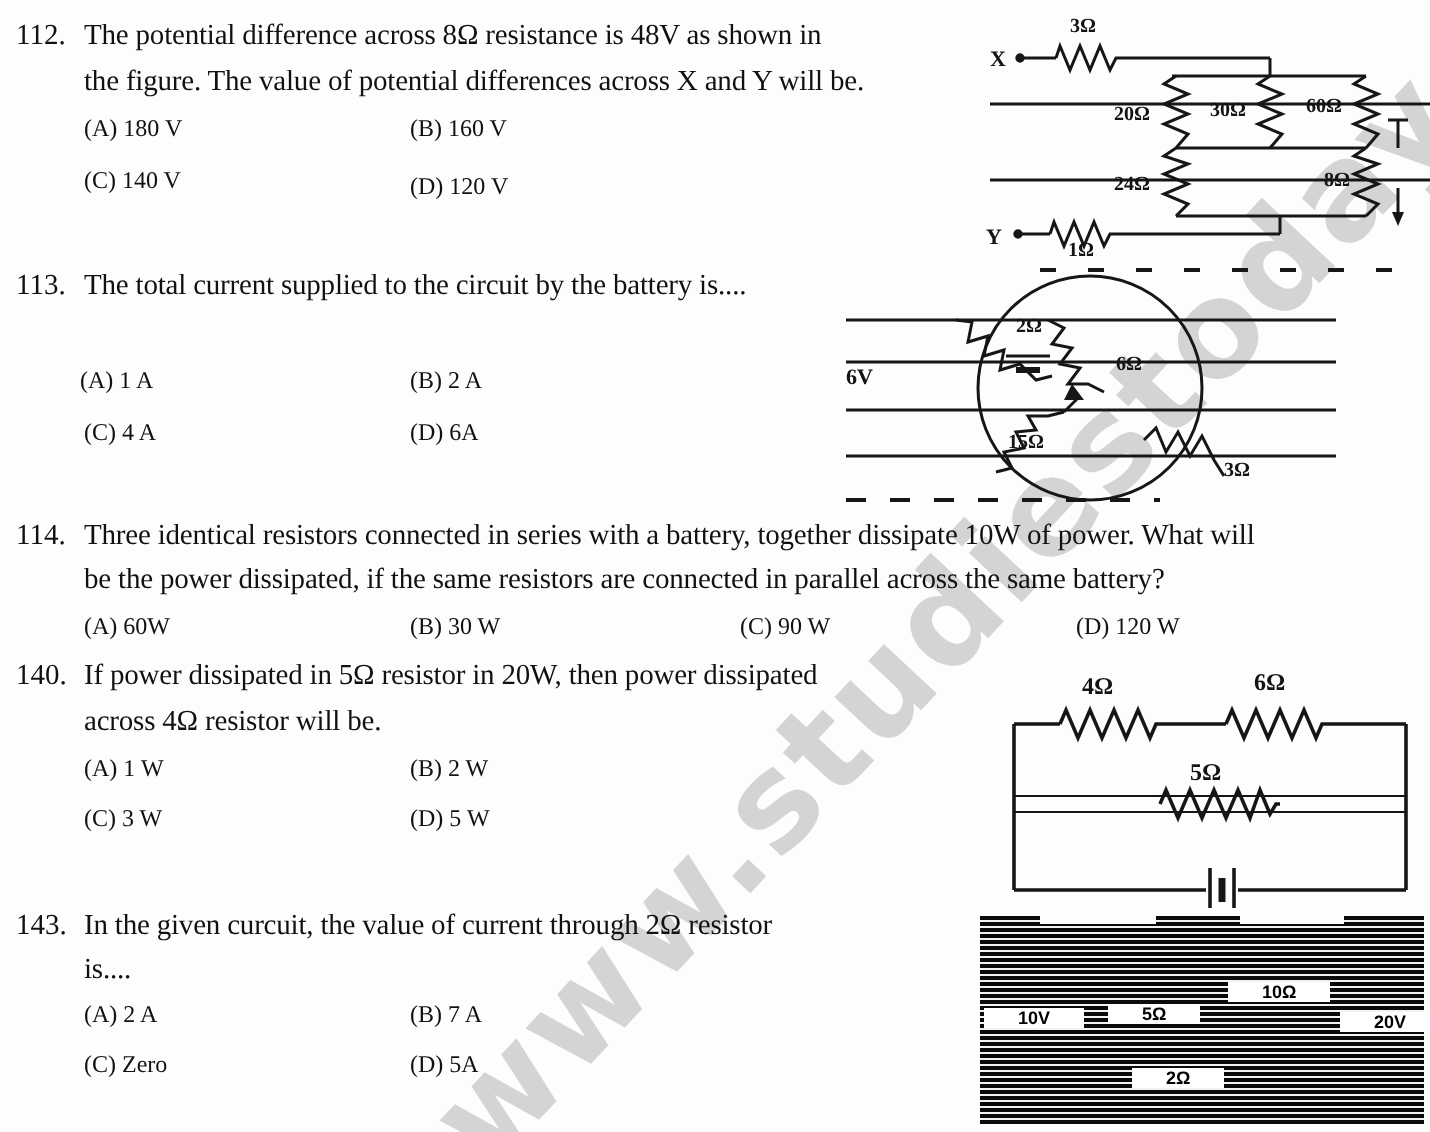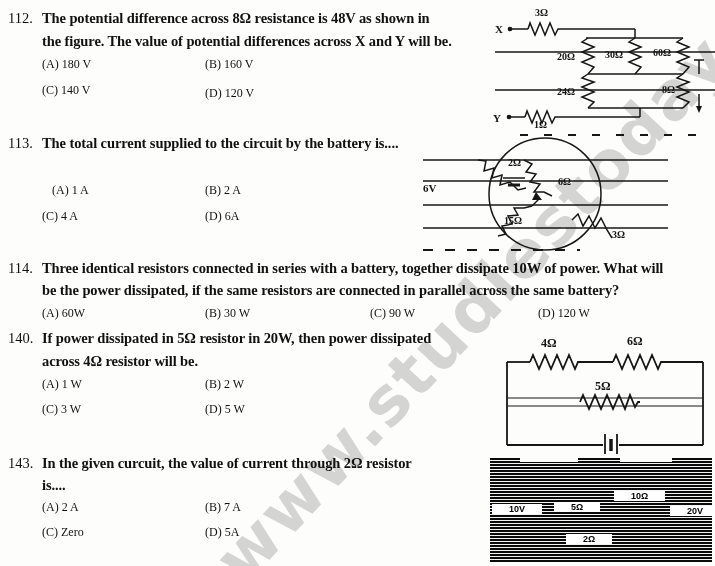--- a/index.html
+++ b/index.html
@@ -2,21 +2,21 @@
 <html><head>
 <meta charset="utf-8">
 <style>
   html,body{margin:0;padding:0;background:#888;}
   #page{
     position:relative;width:715px;height:566px;margin:0 auto;
     background:#fdfdfc;overflow:hidden;
     font-family:"Liberation Serif",serif;color:#111;
   }
   .q-num{position:absolute;font-size:14.5px;white-space:nowrap;}
-  .q-line{position:absolute;font-size:14.5px;white-space:nowrap;letter-spacing:-0.1px;font-weight:bold;}
+  .q-line{position:absolute;font-size:14.5px;white-space:nowrap;letter-spacing:-0.1px;}
   .opt{position:absolute;font-size:12px;white-space:nowrap;}
   .fig{position:absolute;}
   svg text{font-family:"Liberation Serif",serif;font-weight:bold;fill:#141414;}
   #watermark{
     position:absolute;left:200px;top:545px;z-index:0;
     transform:rotate(-47deg);transform-origin:0 0;
     font-family:"DejaVu Sans",sans-serif;font-weight:bold;
     font-size:66px;letter-spacing:2px;color:rgba(150,150,150,0.40);
     white-space:nowrap;pointer-events:none;
   }
@@ -43,21 +43,21 @@
     <span class="q-num" style="left:8px;top:10px">112.</span>
     <span class="q-line" style="left:42px;top:10px">The potential difference across 8Ω resistance is 48V as shown in</span>
     <span class="q-line" style="left:42px;top:33px">the figure. The value of potential differences across X and Y will be.</span>
     <span class="opt" style="left:42px;top:57px">(A) 180 V</span>
     <span class="opt" style="left:205px;top:57px">(B) 160 V</span>
     <span class="opt" style="left:42px;top:83px">(C) 140 V</span>
     <span class="opt" style="left:205px;top:86px">(D) 120 V</span>
 
     <span class="q-num" style="left:8px;top:135px">113.</span>
     <span class="q-line" style="left:42px;top:135px">The total current supplied to the circuit by the battery is....</span>
-    <span class="opt" style="left:52px;top:183px">(A) 1 A</span>
+    <span class="opt" style="left:40px;top:183px">(A) 1 A</span>
     <span class="opt" style="left:205px;top:183px">(B) 2 A</span>
     <span class="opt" style="left:42px;top:209px">(C) 4 A</span>
     <span class="opt" style="left:205px;top:209px">(D)  6A</span>
 
     <span class="q-num" style="left:8px;top:260px">114.</span>
     <span class="q-line" style="left:42px;top:260px">Three identical resistors connected in series with a battery, together dissipate 10W of power. What will</span>
     <span class="q-line" style="left:42px;top:282px">be the power dissipated, if the same resistors are connected in parallel across the same battery?</span>
     <span class="opt" style="left:42px;top:306px">(A) 60W</span>
     <span class="opt" style="left:205px;top:306px">(B) 30 W</span>
     <span class="opt" style="left:370px;top:306px">(C) 90 W</span>

